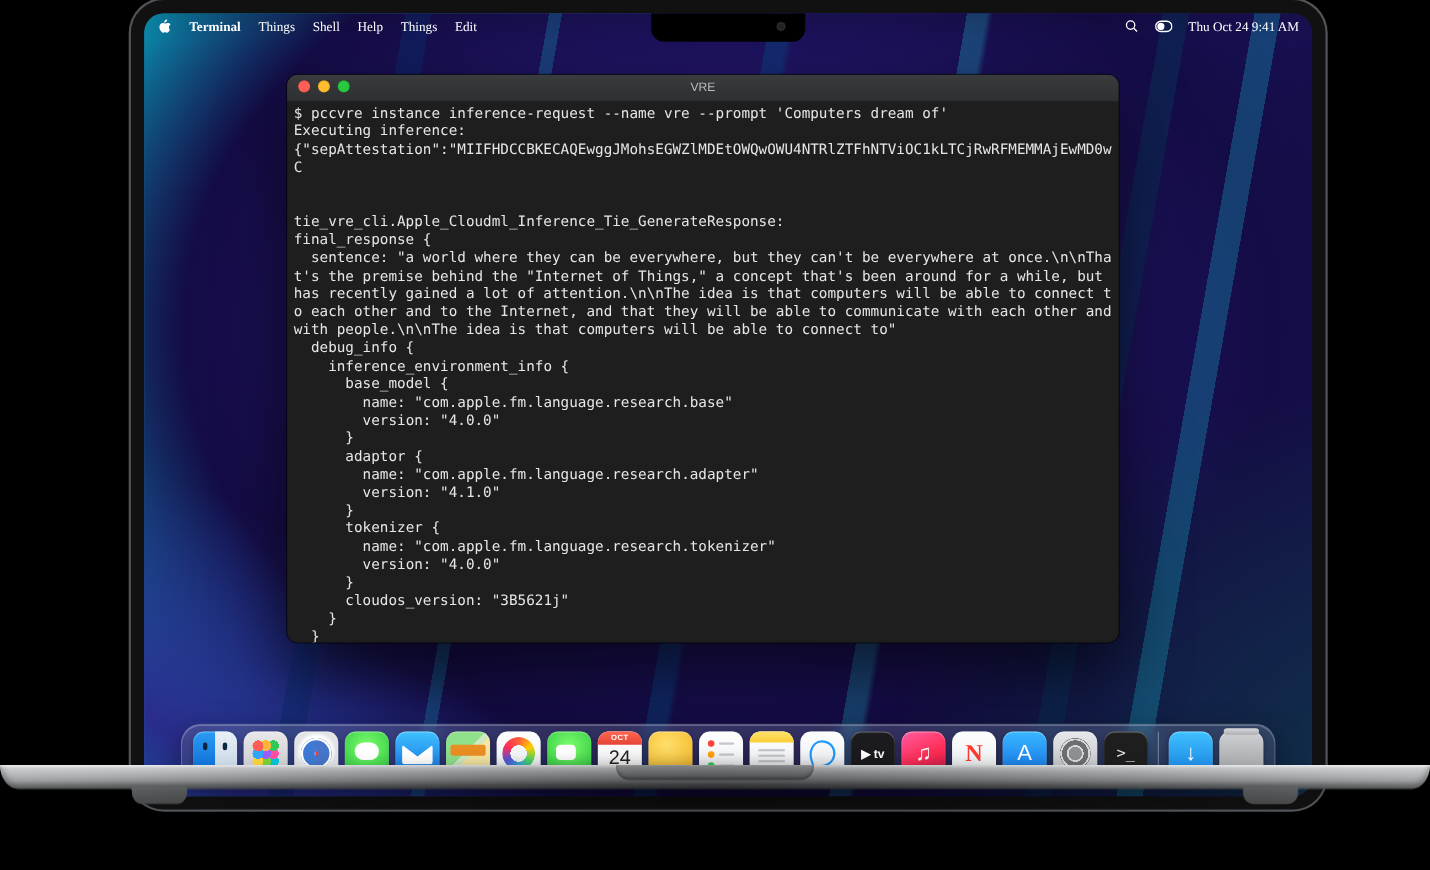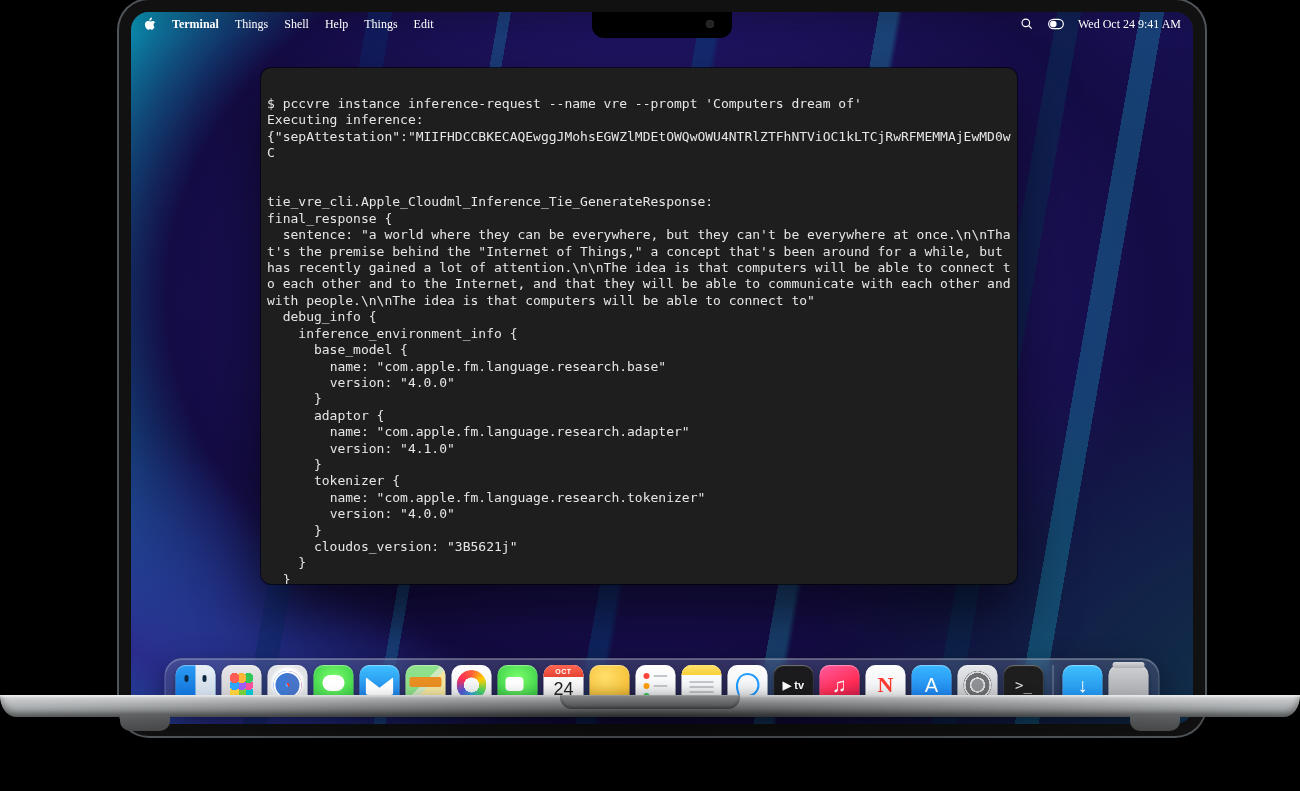--- a/index.html
+++ b/index.html
@@ -173,25 +173,33 @@
                 <circle cx="10" cy="10" r="6.5"></circle>
                 <line x1="20" y1="20" x2="15" y2="15"></line>
               </svg>
           </span>
           <span class="icon">
             <svg width="16" height="12" viewBox="0 0 24 16" fill="none" stroke="#fff" stroke-width="1.8">
                 <rect x="1" y="1" width="22" height="14" rx="7"></rect>
                 <circle cx="8" cy="8" r="4" fill="#fff"></circle>
               </svg>
           </span>
-          <span>Wed Oct 24  9:41 AM</span>
+          <span>Thu Oct 24  9:41 AM</span>
         </div>
       </div>
 
       <div class="term-window">
+        <div class="term-titlebar">
+          <div class="traffic">
+            <span class="tl-close"></span>
+            <span class="tl-min"></span>
+            <span class="tl-max"></span>
+          </div>
+          <div class="term-title">VRE</div>
+        </div>
         <div class="term-body" id="term-body">$ pccvre instance inference-request --name vre --prompt 'Computers dream of'
 Executing inference:
 {"sepAttestation":"MIIFHDCCBKECAQEwggJMohsEGWZlMDEtOWQwOWU4NTRlZTFhNTViOC1kLTCjRwRFMEMMAjEwMD0wC
 
 
 tie_vre_cli.Apple_Cloudml_Inference_Tie_GenerateResponse:
 final_response {
   sentence: "a world where they can be everywhere, but they can't be everywhere at once.\n\nThat's the premise behind the "Internet of Things," a concept that's been around for a while, but has recently gained a lot of attention.\n\nThe idea is that computers will be able to connect to each other and to the Internet, and that they will be able to communicate with each other and with people.\n\nThe idea is that computers will be able to connect to"
   debug_info {
     inference_environment_info {

